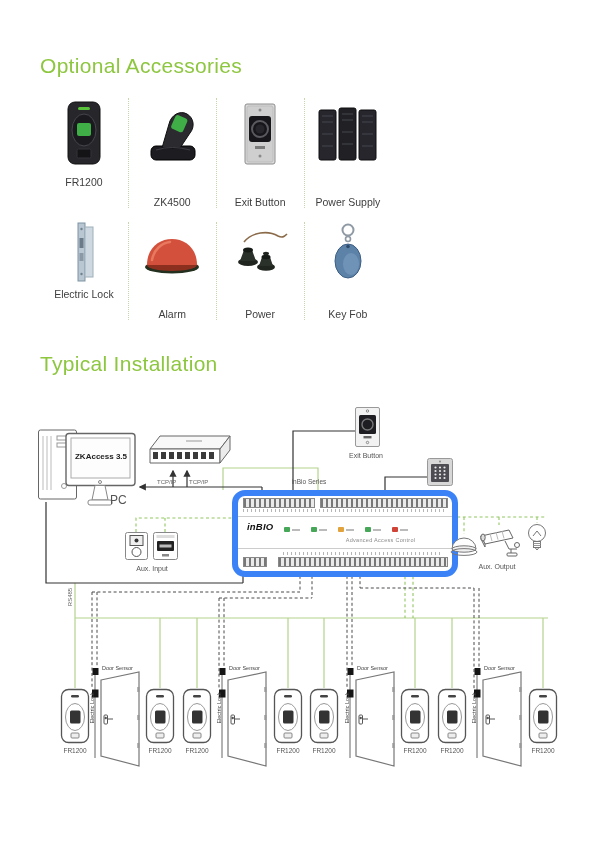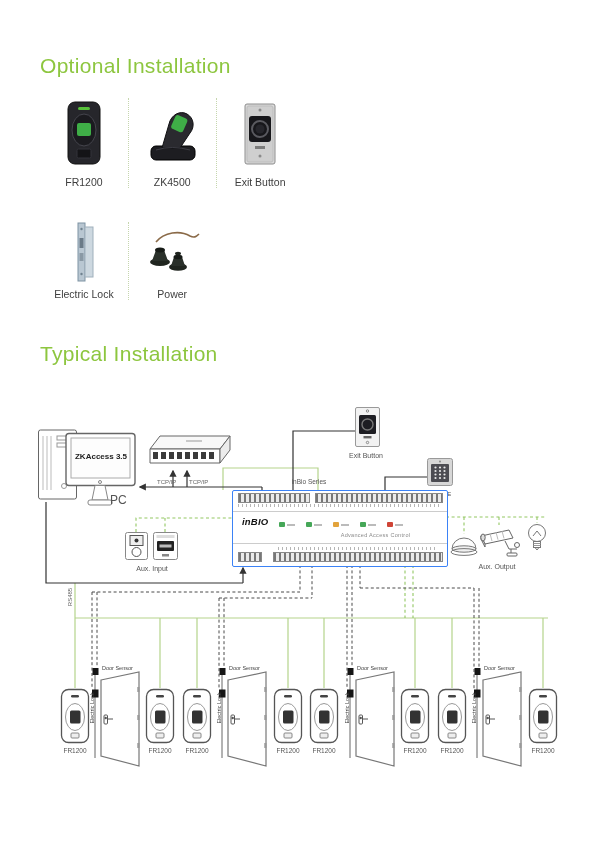--- a/index.html
+++ b/index.html
@@ -1,38 +1,38 @@
 <!DOCTYPE html>
 <html><head>
 <meta charset="utf-8">
 <style>
   html,body{margin:0;padding:0;}
   body{width:600px;height:848px;position:relative;background:#fff;
        font-family:"Liberation Sans", sans-serif;overflow:hidden;}
   .sec-title{position:absolute;left:40px;margin:0;font-size:21px;font-weight:400;
        color:#8dc63f;letter-spacing:.3px;}
-  #title-acc{top:54px;} #title-inst{top:342px;}
+  #title-acc{top:54px;} #title-inst{top:352px;}
   .acc-row{position:absolute;left:40px;width:527px;display:grid;grid-template-columns:repeat(6,1fr);}
   #acc-row1{top:98px;} #acc-row2{top:222px;}
   .acc-cell{display:flex;flex-direction:column;align-items:center;}
-  .acc-cell + .acc-cell{border-left:1px dotted #c6d6ae;}
+  .acc-cell + .acc-cell{border-left:1px dotted #c6d6ae;gap:20px;}
   .acc-icon{height:72px;display:flex;align-items:center;justify-content:center;}
   #acc-row2 .acc-icon{height:60px;}
   .acc-label{text-align:center;font-size:10.5px;color:#3e3e3e;margin-top:6px;white-space:nowrap;}
   #diagram{position:absolute;left:0;top:395px;width:597px;height:453px;}
   #wires{position:absolute;left:0;top:0;width:600px;height:453px;}
   .dev{position:absolute;}
   .dlabel{position:absolute;font-size:7px;color:#555;text-align:center;white-space:nowrap;}
   .vert{position:absolute;font-size:6px;color:#666;transform:rotate(-90deg);text-align:center;white-space:nowrap;}
   #pc-screen-text{position:absolute;left:71px;top:57px;width:60px;text-align:center;
        font-size:8px;font-weight:bold;color:#222;}
   #pc-label{position:absolute;left:110px;top:98px;font-size:12px;color:#555;}
   .tcpip{position:absolute;top:84px;font-size:6px;color:#666;}
   #controller{position:absolute;left:232px;top:95px;width:214px;height:75px;
-       background:#fff;border:1px solid #3b82f6;border-radius:2px;}
+       background:#fff;border:6px solid #3b82f6;border-radius:13px;}
   .tstrip{position:absolute;height:8px;border:1px solid #888;
        background:repeating-linear-gradient(90deg,#777 0 2px,#eaeaea 2px 5px);}
   .ttext{position:absolute;height:3px;
        background:repeating-linear-gradient(90deg,#b5b5b5 0 1px,transparent 1px 4px);}
   .hline{position:absolute;left:0;width:100%;border-top:1px solid #ccc;}
   #ctrl-logo{position:absolute;left:9px;top:25px;font-size:9.5px;font-weight:bold;
        font-style:italic;color:#111;letter-spacing:.2px;}
   #led-row{position:absolute;left:46px;top:31px;display:flex;gap:11px;}
   .ledg{display:flex;align-items:center;gap:2px;}
   .led{width:6px;height:5px;border-radius:1px;display:inline-block;}
@@ -42,21 +42,21 @@
   .door{position:absolute;top:268px;width:50px;height:106px;}
   .door-sensor-lbl{position:absolute;top:270px;font-size:5.5px;color:#444;white-space:nowrap;}
   .door-lock-lbl{position:absolute;top:310px;width:40px;font-size:5.5px;color:#444;
        transform:rotate(-90deg);text-align:center;white-space:nowrap;}
   .reader{position:absolute;top:293px;width:30px;height:56px;}
   .reader-lbl{position:absolute;top:352px;width:40px;text-align:center;font-size:6.5px;color:#555;}
 </style>
 </head>
 <body>
 
-<h1 class="sec-title" id="title-acc">Optional Installation</h1>
+<h1 class="sec-title" id="title-acc">Optional Accessories</h1>
 
 <div class="acc-row" id="acc-row1">
   <div class="acc-cell">
     <div class="acc-icon">
       <svg width="72" height="72" viewBox="0 0 72 72">
         <rect x="20" y="4" width="32" height="62" rx="7" fill="#26262b" stroke="#111"></rect>
         <rect x="30" y="9" width="12" height="3" rx="1.5" fill="#57c13a"></rect>
         <ellipse cx="36" cy="32" rx="12" ry="16" fill="#1b1b1f" stroke="#45454d"></ellipse>
         <rect x="29" y="25" width="14" height="13" rx="2" fill="#3fae47"></rect>
         <rect x="29" y="51" width="14" height="9" rx="1.5" fill="#141417" stroke="#33333a"></rect>
@@ -83,50 +83,90 @@
         <circle cx="36" cy="12" r="1.5" fill="#8a8a8a"></circle>
         <rect x="25" y="18" width="22" height="26" rx="3" fill="#17171b"></rect>
         <circle cx="36" cy="31" r="8" fill="none" stroke="#5a5a60" stroke-width="2"></circle>
         <circle cx="36" cy="31" r="4.5" fill="#26262c"></circle>
         <rect x="31" y="48" width="10" height="3" fill="#7b7b7b"></rect>
         <circle cx="36" cy="58" r="1.5" fill="#8a8a8a"></circle>
       </svg>
     </div>
     <div class="acc-label">Exit Button</div>
   </div>
+  <div class="acc-cell">
+    <div class="acc-icon">
+      <svg width="78" height="72" viewBox="0 0 78 72">
+        <g stroke="#0e0e10">
+          <rect x="10" y="12" width="17" height="50" rx="2" fill="#26262c"></rect>
+          <rect x="30" y="10" width="17" height="52" rx="2" fill="#202025"></rect>
+          <rect x="50" y="12" width="17" height="50" rx="2" fill="#26262c"></rect>
+        </g>
+        <g stroke="#45454e" stroke-width="1">
+          <path d="M13,18 h11 M13,24 h11 M13,36 h11 M13,48 h11"></path>
+          <path d="M33,16 h11 M33,22 h11 M33,34 h11 M33,46 h11"></path>
+          <path d="M53,18 h11 M53,24 h11 M53,36 h11 M53,48 h11"></path>
+        </g>
+      </svg>
+    </div>
+    <div class="acc-label">Power Supply</div>
+  </div>
 </div>
 
 <div class="acc-row" id="acc-row2">
   <div class="acc-cell">
     <div class="acc-icon">
       <svg width="60" height="60" viewBox="0 0 60 60">
         <rect x="24" y="1" width="7" height="58" fill="#b9c7d2" stroke="#7e93a3"></rect>
         <rect x="31" y="5" width="8" height="50" fill="#cdd8e0" stroke="#9fb0bc"></rect>
         <rect x="25.5" y="16" width="4" height="10" fill="#6b7b88"></rect>
         <rect x="25.5" y="31" width="4" height="8" fill="#8a99a5"></rect>
         <circle cx="27.5" cy="7" r="1.2" fill="#70828f"></circle>
         <circle cx="27.5" cy="52" r="1.2" fill="#70828f"></circle>
       </svg>
     </div>
     <div class="acc-label">Electric Lock</div>
+  </div>
+  <div class="acc-cell">
+    <div class="acc-icon">
+      <svg width="72" height="60" viewBox="0 0 72 60">
+        <ellipse cx="36" cy="45" rx="27" ry="6.5" fill="#23301f"></ellipse>
+        <ellipse cx="36" cy="43" rx="25" ry="6" fill="#8c2f1f"></ellipse>
+        <path d="M11,43 C11,26 23,17 36,17 C49,17 61,26 61,43 Z" fill="#d3513c"></path>
+        <path d="M16,38 C18,27 26,21 34,20" stroke="#e8795f" stroke-width="2.5" fill="none" stroke-linecap="round"></path>
+      </svg>
+    </div>
+    <div class="acc-label">Alarm</div>
   </div>
   <div class="acc-cell">
     <div class="acc-icon">
       <svg width="72" height="60" viewBox="0 0 72 60">
         <path d="M20,20 C28,10 44,8 54,14 C58,16 60,15 63,12" stroke="#8a6a48" stroke-width="1.6" fill="none"></path>
         <ellipse cx="24" cy="40" rx="10" ry="4" fill="#20251f"></ellipse>
         <path d="M16,39 L20,28 h8 L32,39 Z" fill="#2a302a"></path>
         <ellipse cx="24" cy="28" rx="5" ry="2.5" fill="#171b17"></ellipse>
         <ellipse cx="42" cy="45" rx="9" ry="3.8" fill="#20251f"></ellipse>
         <path d="M35,44 L38,35 h8 L49,44 Z" fill="#2a302a"></path>
         <ellipse cx="42" cy="35" rx="4.5" ry="2.2" fill="#171b17"></ellipse>
         <ellipse cx="42" cy="31.5" rx="3" ry="1.8" fill="#20251f"></ellipse>
       </svg>
     </div>
     <div class="acc-label">Power</div>
+  </div>
+  <div class="acc-cell">
+    <div class="acc-icon">
+      <svg width="60" height="60" viewBox="0 0 60 60">
+        <circle cx="30" cy="8" r="5.5" fill="none" stroke="#8f9aa5" stroke-width="2"></circle>
+        <circle cx="30" cy="17" r="2.5" fill="none" stroke="#8f9aa5" stroke-width="1.6"></circle>
+        <ellipse cx="30" cy="39" rx="13" ry="17" fill="#5d82a8" stroke="#3d5f85"></ellipse>
+        <ellipse cx="33" cy="42" rx="8" ry="11" fill="#7fa3c4" opacity="0.5"></ellipse>
+        <circle cx="30" cy="24.5" r="1.8" fill="#2e4a6b"></circle>
+      </svg>
+    </div>
+    <div class="acc-label">Key Fob</div>
   </div>
 </div>
 
 <h1 class="sec-title" id="title-inst">Typical Installation</h1>
 
 <div id="diagram">
 
   <svg id="wires" viewBox="0 0 600 453">
     <defs>
       <marker id="ar" viewBox="0 0 8 8" refX="6.5" refY="4" markerWidth="6" markerHeight="6" orient="auto">

